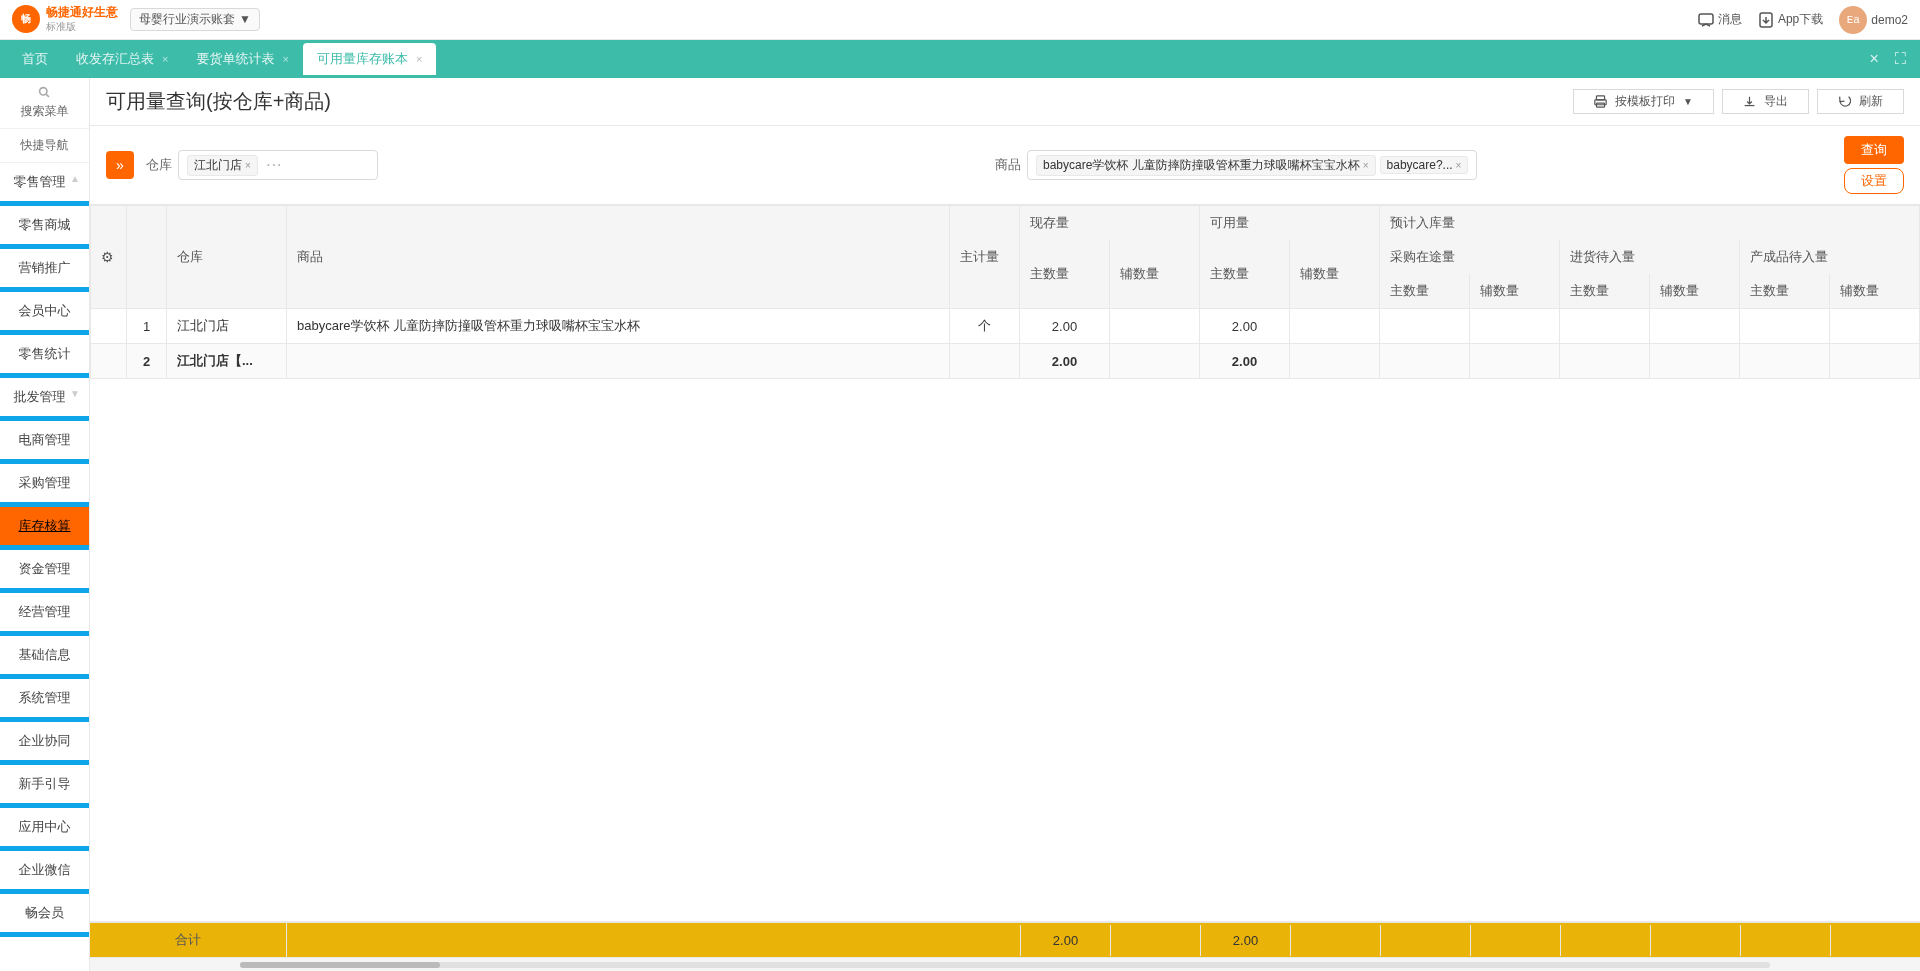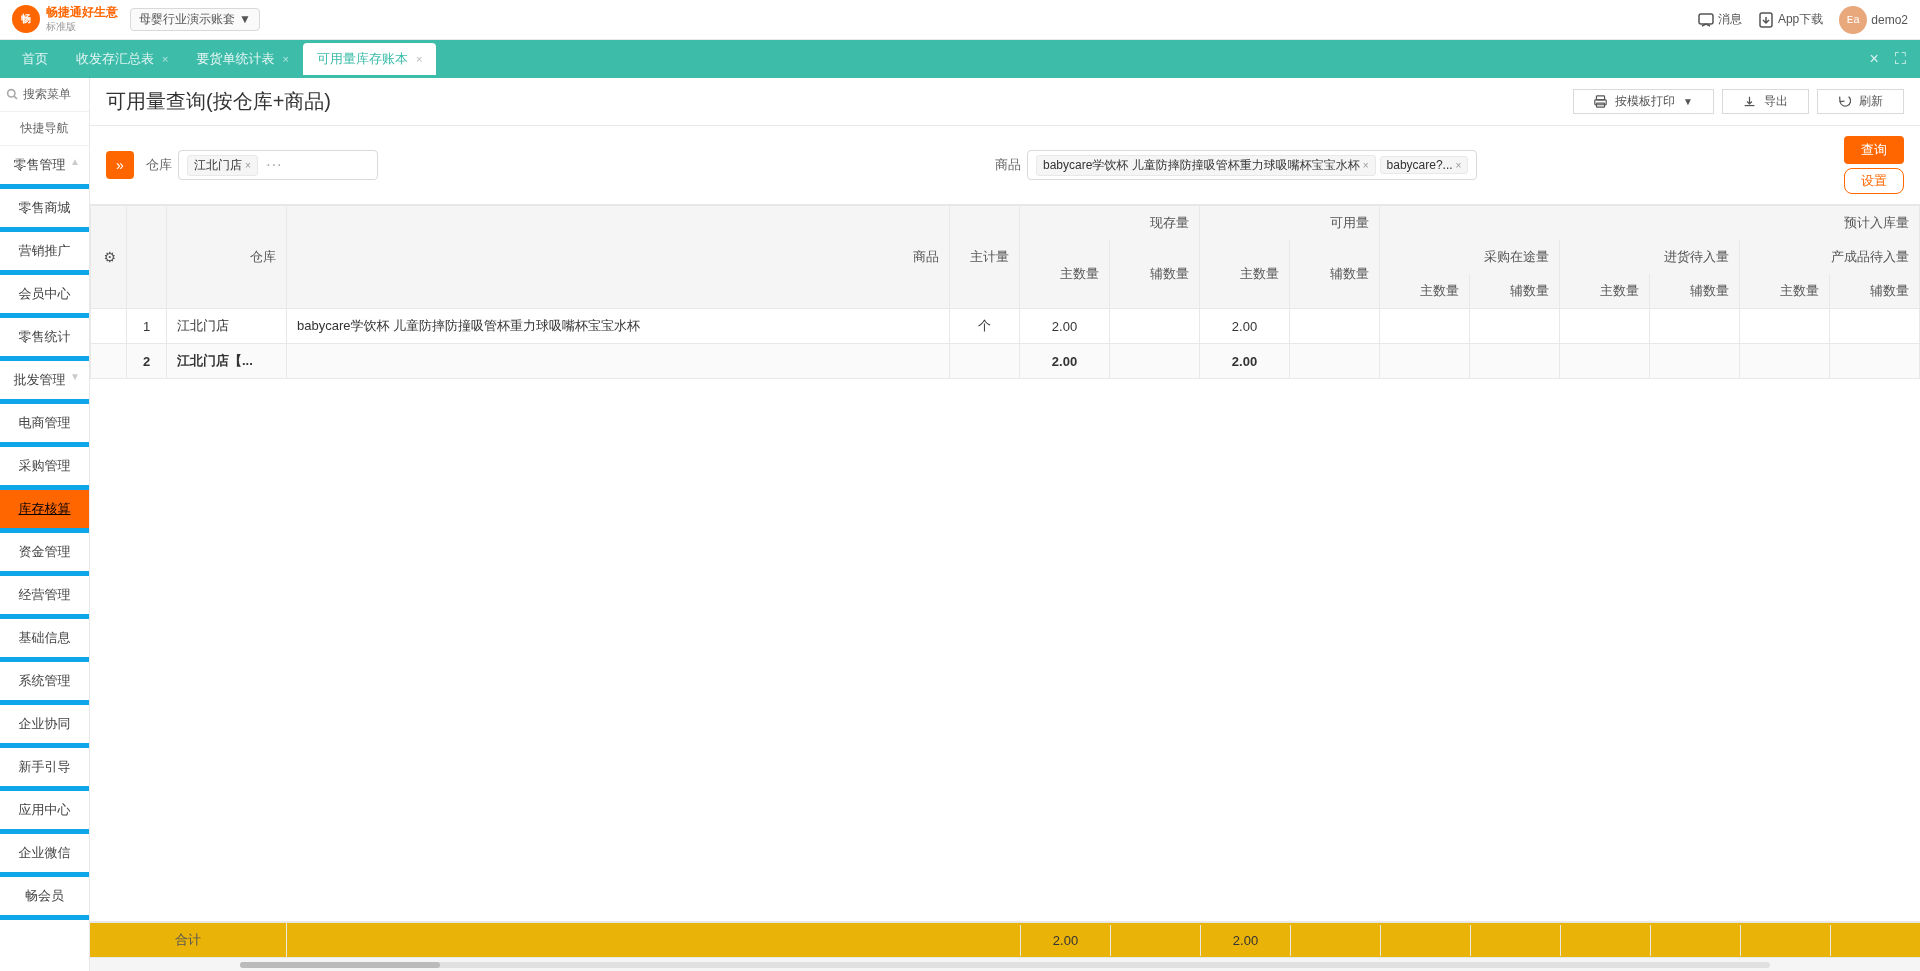--- a/index.html
+++ b/index.html
@@ -72,20 +72,21 @@
     }
     .sidebar-search {
       padding: 8px 6px;
       font-size: 12px;
       color: #666;
       cursor: pointer;
       display: flex;
       align-items: center;
       gap: 4px;
       border-bottom: 1px solid #f0f0f0;
+      flex-direction: column;
     }
     .sidebar-nav {
       padding: 4px 0;
       font-size: 12px;
       color: #666;
       cursor: pointer;
       text-align: center;
       padding: 8px 0;
       border-bottom: 1px solid #f0f0f0;
     }
@@ -178,21 +179,21 @@
     }
     .data-table {
       width: 100%;
       border-collapse: collapse;
       font-size: 13px;
     }
     .data-table thead tr th {
       background: #f5f5f5;
       border: 1px solid #e8e8e8;
       padding: 8px 10px;
-      text-align: right;
+      text-align: left;
       color: #555;
       font-weight: 500;
       white-space: nowrap;
     }
     .data-table tbody tr td {
       border: 1px solid #e8e8e8;
       padding: 8px 10px;
       text-align: center;
       color: #333;
     }

